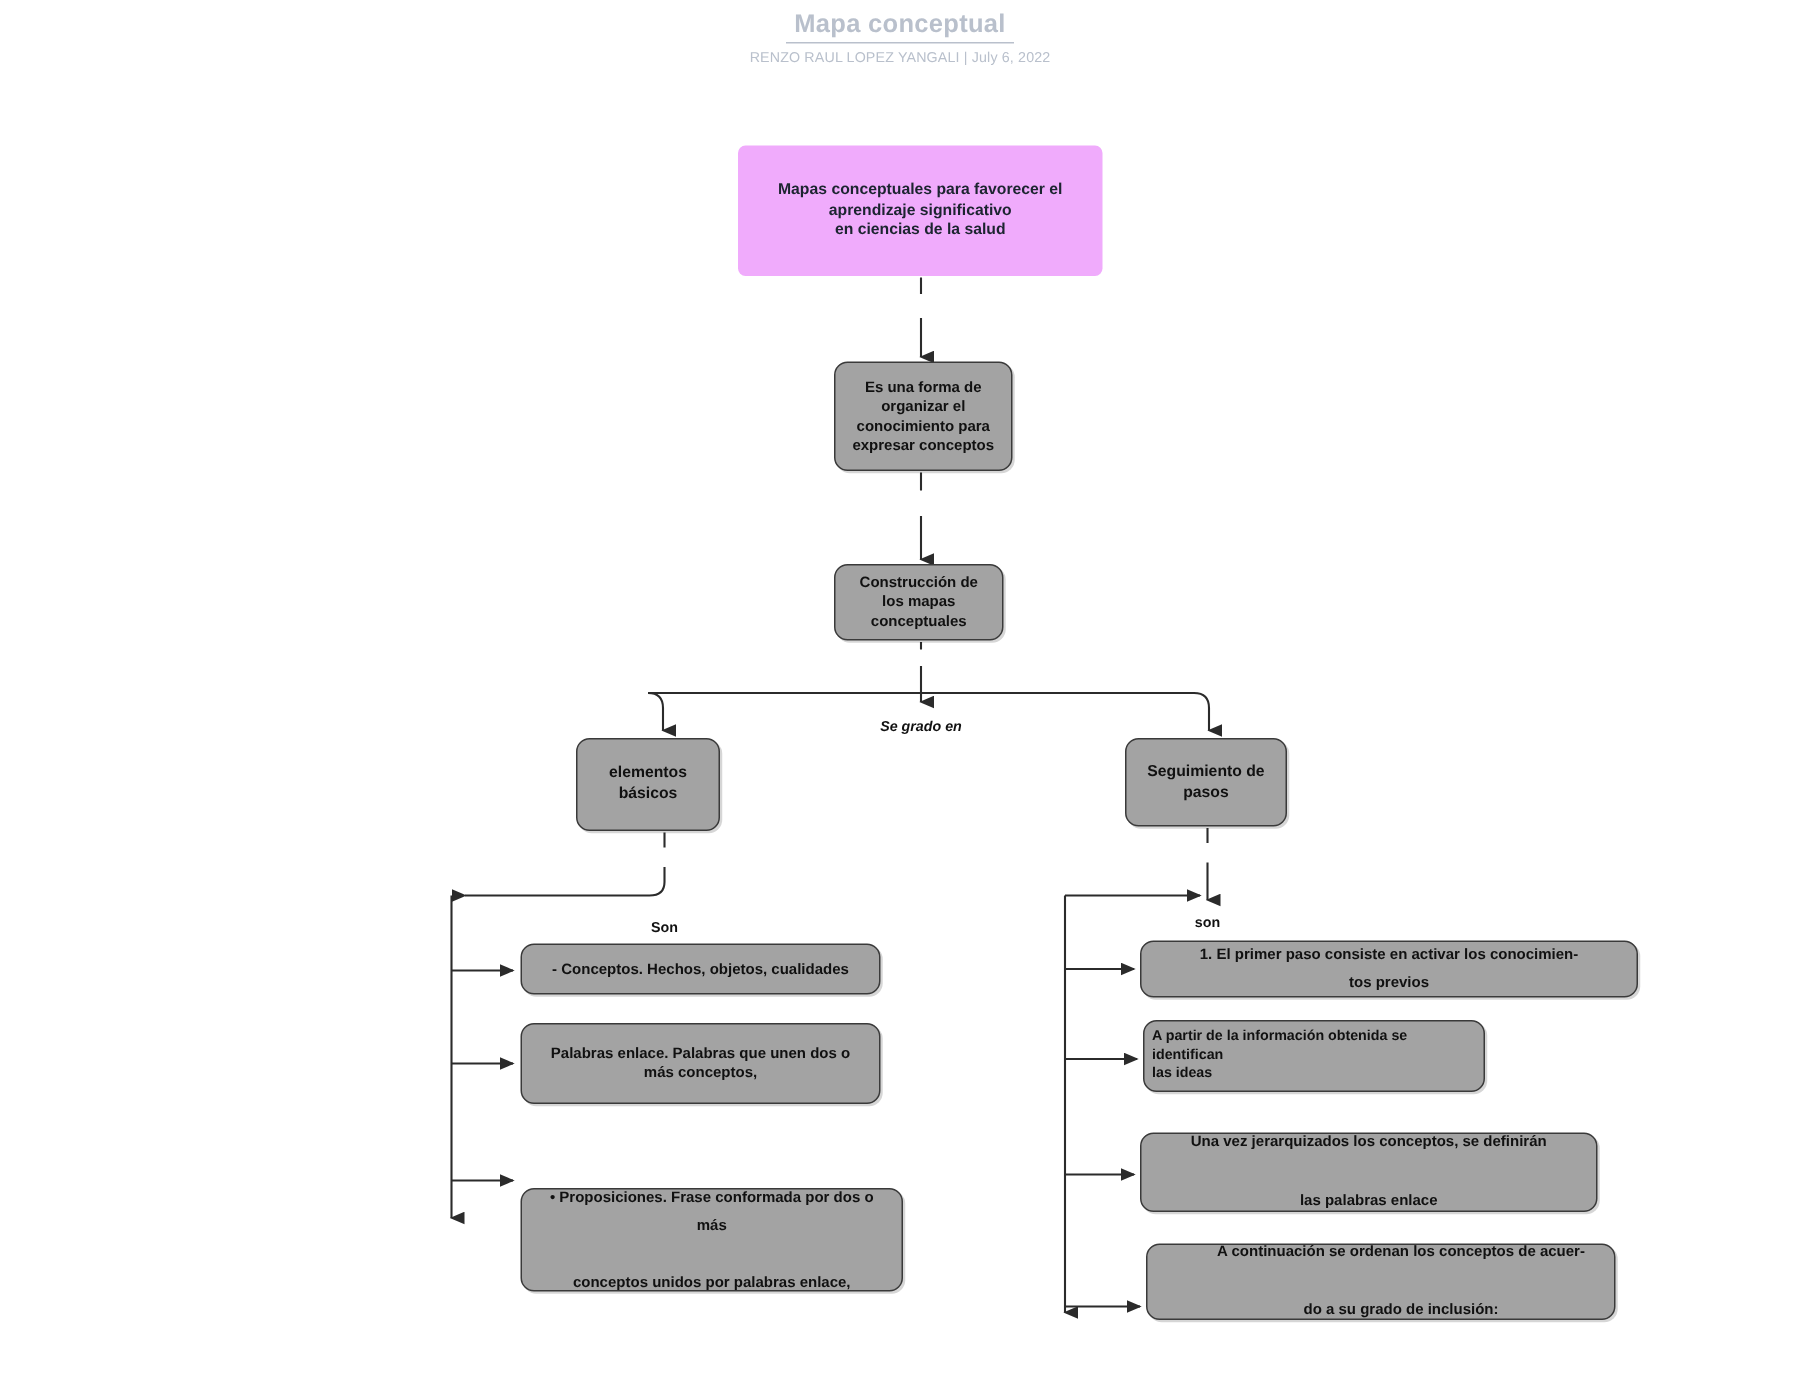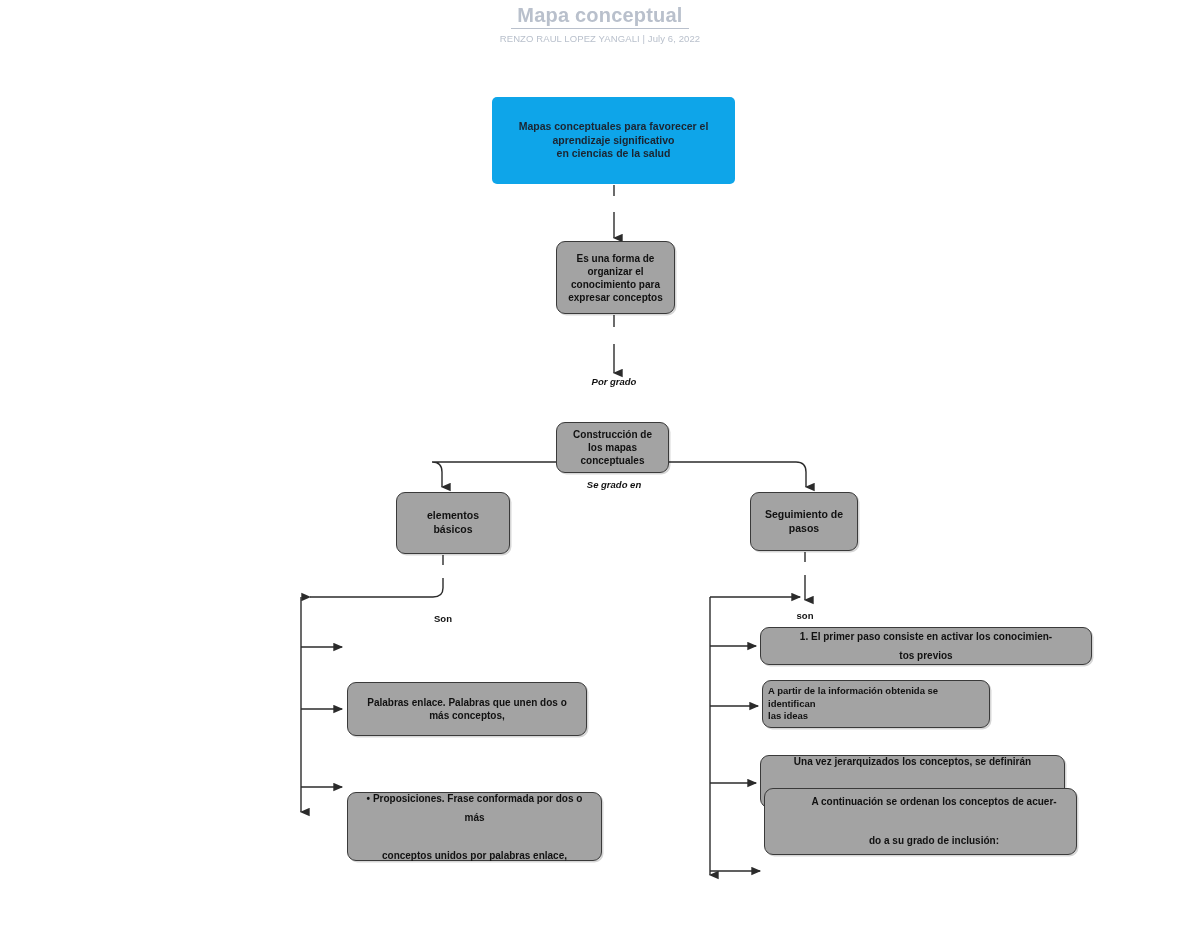--- a/index.html
+++ b/index.html
@@ -29,21 +29,21 @@
 
   
   .header {
     position: absolute;
     left: 0;
     top: 6px;
     width: 1200px;
     text-align: center;
   }
   .doc-title {
-    font-size: 20px;
+    font-size: 17px;
     font-weight: bold;
     color: #b9c0cc;
     letter-spacing: .2px;
     display: inline-block;
     padding: 0 6px 3px 6px;
     border-bottom: 1.5px solid #b9c0cc;
     line-height: 19px;
   }
   .doc-byline {
     margin-top: 4px;
@@ -64,21 +64,21 @@
     display: flex;
     align-items: center;
     justify-content: center;
     text-align: center;
     font-weight: bold;
     line-height: 1.30;
     padding: 4px 8px;
     box-shadow: 1.5px 1.5px 0 rgba(0,0,0,.16);
   }
   .node.root {
-    background: #0ea5e9;
+    background: #f0abfc;
     border: none;
     border-radius: 5px;
     box-shadow: none;
     color: #1c2430;
   }
   .node.left-align {
     justify-content: flex-start;
     text-align: left;
   }
   .node .txt { display: block; width: 100%; }
@@ -92,32 +92,32 @@
     color: #111;
     white-space: nowrap;
     transform: translateX(-50%);
     margin-top: 48px;
   }
   .edge-label.plain { font-style: normal; }
 
   
   #n-root   { left: 492px; top: 97px;  width: 243px; height: 87px;  font-size: 10.5px; }
   #n-def    { left: 556px; top: 241px; width: 119px; height: 73px;  font-size: 10px; }
-  #n-const  { left: 556px; top: 376px; width: 113px; height: 51px;  font-size: 10px; margin-top: 46px; }
-  #n-elem   { left: 396px; top: 492px; width: 114px;  height: 62px;  font-size: 10.5px; }
+  #n-const  { left: 556px; top: 376px; width: 113px; height: 51px;  font-size: 10px; }
+  #n-elem   { left: 384px; top: 492px; width: 96px;  height: 62px;  font-size: 10.5px; }
   #n-seg    { left: 750px; top: 492px; width: 108px; height: 59px;  font-size: 10.5px; }
 
   #n-l1     { left: 347px; top: 629px; width: 240px; height: 34px;  font-size: 10px; }
   #n-l2     { left: 347px; top: 682px; width: 240px; height: 54px;  font-size: 10px; }
   #n-l3     { left: 347px; top: 752px; width: 255px; height: 69px;  font-size: 10px; margin-top: 40px; }
 
   #n-r1     { left: 760px; top: 627px; width: 332px; height: 38px;  font-size: 10px; }
   #n-r2     { left: 762px; top: 680px; width: 228px; height: 48px;  font-size: 9.5px; padding-left: 5px; }
   #n-r3     { left: 760px; top: 755px; width: 305px; height: 53px;  font-size: 10px; }
-  #n-r4     { left: 764px; top: 788px; width: 313px; height: 67px;  font-size: 10px; padding-left: 35px; }
+  #n-r4     { left: 764px; top: 829px; width: 313px; height: 51px;  font-size: 10px; padding-left: 35px; }
 
   #n-r1 .txt, #n-r3 .txt, #n-r4 .txt { line-height: 1.95; }
   #n-r2 .txt { line-height: 1.35; }
   #n-l3 .txt { line-height: 1.9; }
 </style>
 </head>
 <body>
 
 <div id="canvas">
 
@@ -193,20 +193,23 @@
   </div>
 
   <div class="node" id="n-elem">
     <span class="txt">elementos<br>básicos</span>
   </div>
 
   <div class="node" id="n-seg">
     <span class="txt">Seguimiento de<br>pasos</span>
   </div>
 
+  <div class="node" id="n-l1">
+    <span class="txt">- Conceptos. Hechos, objetos, cualidades</span>
+  </div>
 
   <div class="node" id="n-l2">
     <span class="txt">Palabras enlace. Palabras que unen dos o<br>más conceptos,</span>
   </div>
 
   <div class="node" id="n-l3">
     <span class="txt">• Proposiciones. Frase conformada por dos o<br>más<br><br>conceptos unidos por palabras enlace,</span>
   </div>
 
   <div class="node" id="n-r1">

